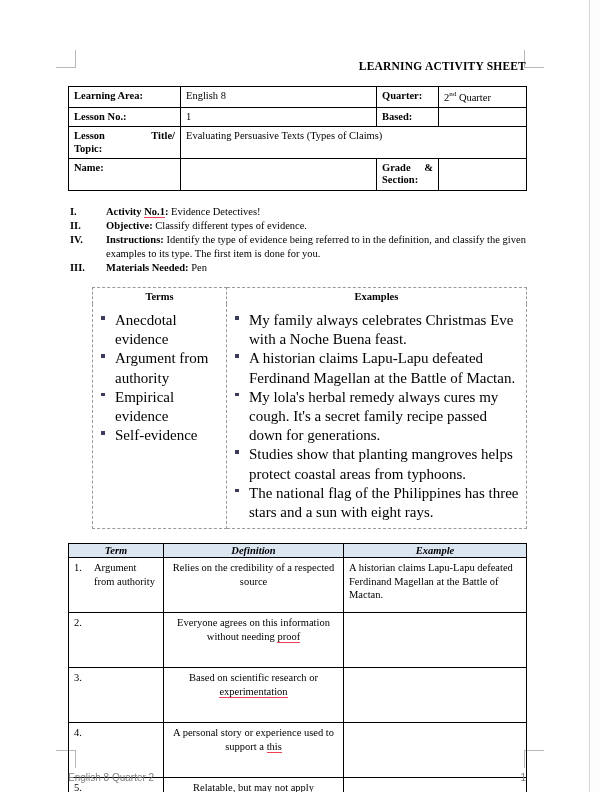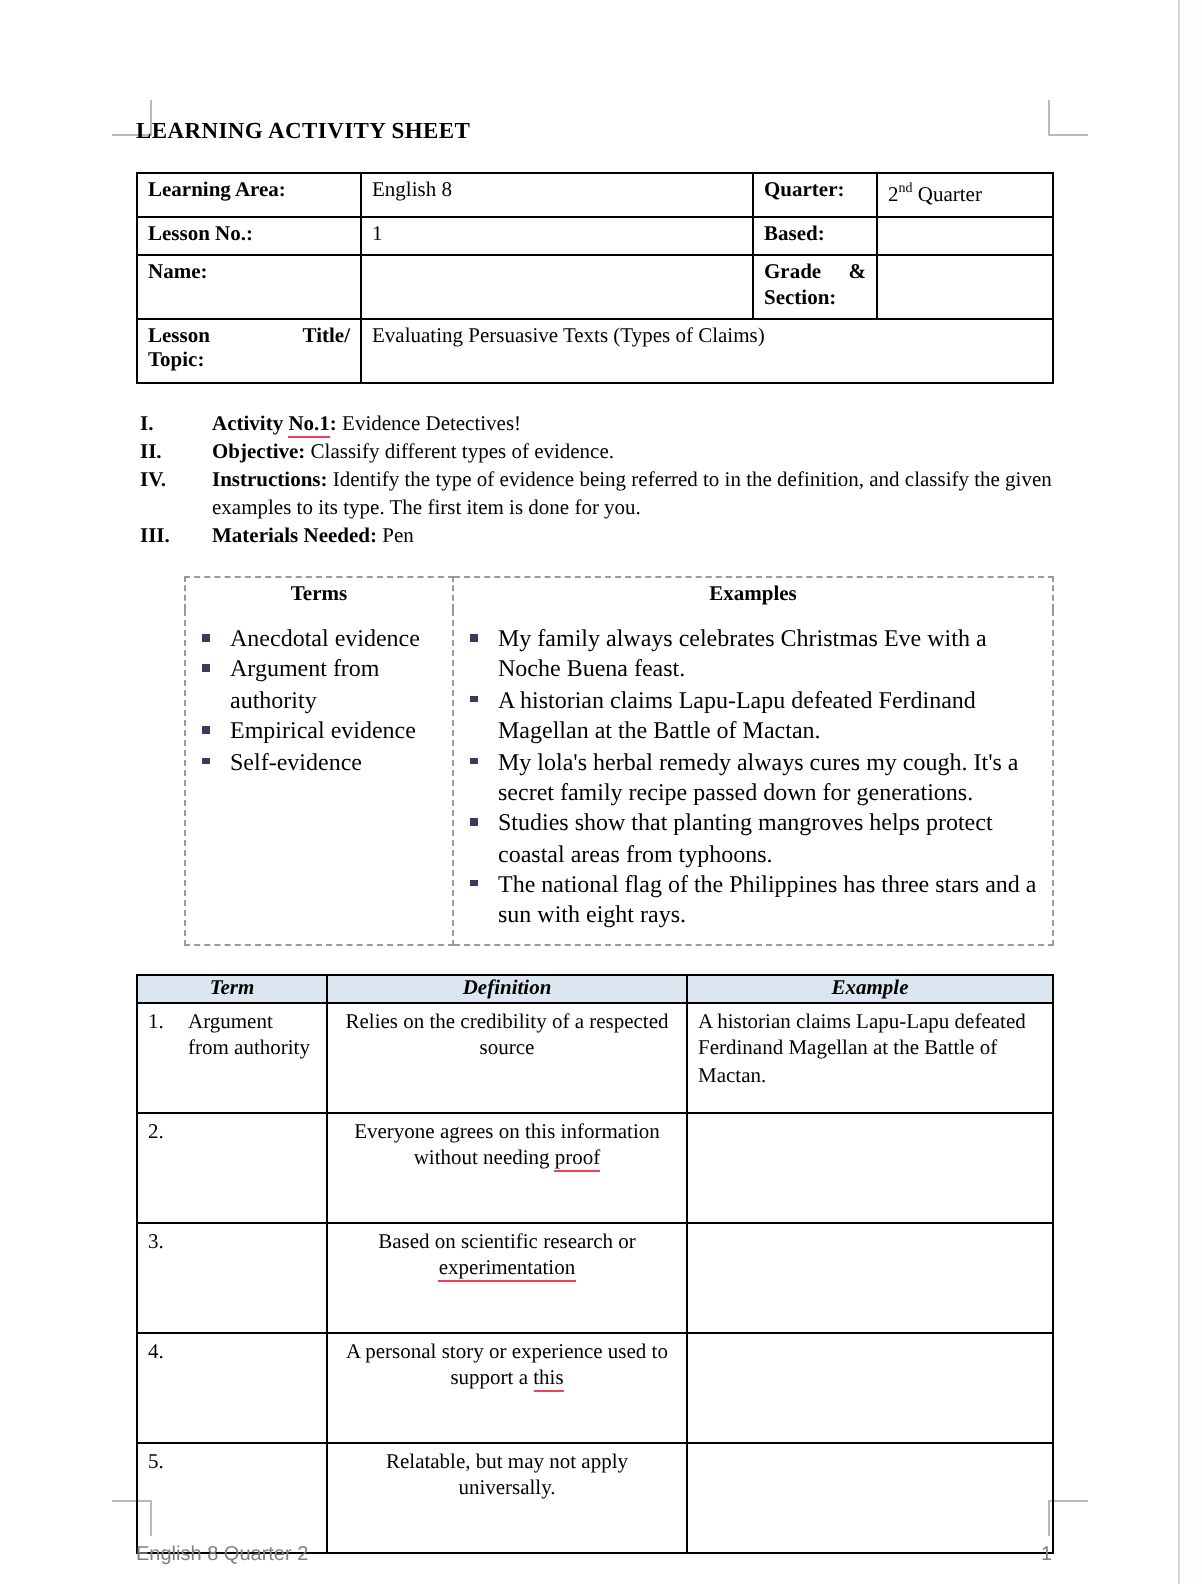--- a/index.html
+++ b/index.html
@@ -59,21 +59,21 @@
 
   
   #content {
     position: absolute;
     left: 68px;
     top: 60px;
     width: 458px;
   }
 
   #doc-title {
-    text-align: left;
+    text-align: right;
     font-weight: bold;
     font-size: 11.5px;
     letter-spacing: 0.2px;
     margin: 0 0 14px 0;
   }
 
   
   table.info {
     border-collapse: collapse;
     width: 458px;
@@ -137,21 +137,21 @@
   }
   table.te th {
     font-size: 10.5px;
     font-weight: bold;
     text-align: center;
     border-bottom: none;
     padding-bottom: 2px;
   }
   table.te td {
     border-top: none;
-    font-size: 12px;
+    font-size: 15px;
   }
   ul.sq {
     list-style: none;
     margin: 4px 0 0 0;
     padding: 0;
   }
   ul.sq li {
     position: relative;
     padding-left: 16px;
     line-height: 1.28;
@@ -259,28 +259,28 @@
           <td class="lbl">Quarter:</td>
           <td><span>2</span><sup>nd</sup><span> Quarter</span></td>
         </tr>
         <tr>
           <td class="lbl">Lesson No.:</td>
           <td>1</td>
           <td class="lbl">Based:</td>
           <td>&nbsp;</td>
         </tr>
         <tr>
+          <td class="lbl-j"><span>Lesson</span> <span>Title/</span><br><span style="font-weight:bold">Topic:</span></td>
+          <td colspan="3">Evaluating Persuasive Texts (Types of Claims)</td>
+        </tr>
+        <tr>
           <td class="lbl" style="height:24px">Name:</td>
           <td>&nbsp;</td>
           <td class="lbl-j"><span>Grade</span> <span>&amp;</span><br><span style="font-weight:bold">Section:</span></td>
           <td>&nbsp;</td>
-        </tr>
-        <tr>
-          <td class="lbl-j"><span>Lesson</span> <span>Title/</span><br><span style="font-weight:bold">Topic:</span></td>
-          <td colspan="3">Evaluating Persuasive Texts (Types of Claims)</td>
         </tr>
       </tbody>
     </table>
 
     <ol class="roman">
       <li>
         <span class="rn">I.</span><span class="b">Activity </span><span class="b sp">No.1</span><span class="b">:</span><span>  Evidence Detectives!</span>
       </li>
       <li>
         <span class="rn">II.</span><span class="b">Objective</span><span class="b">:</span><span> Classify different types of evidence.</span>

